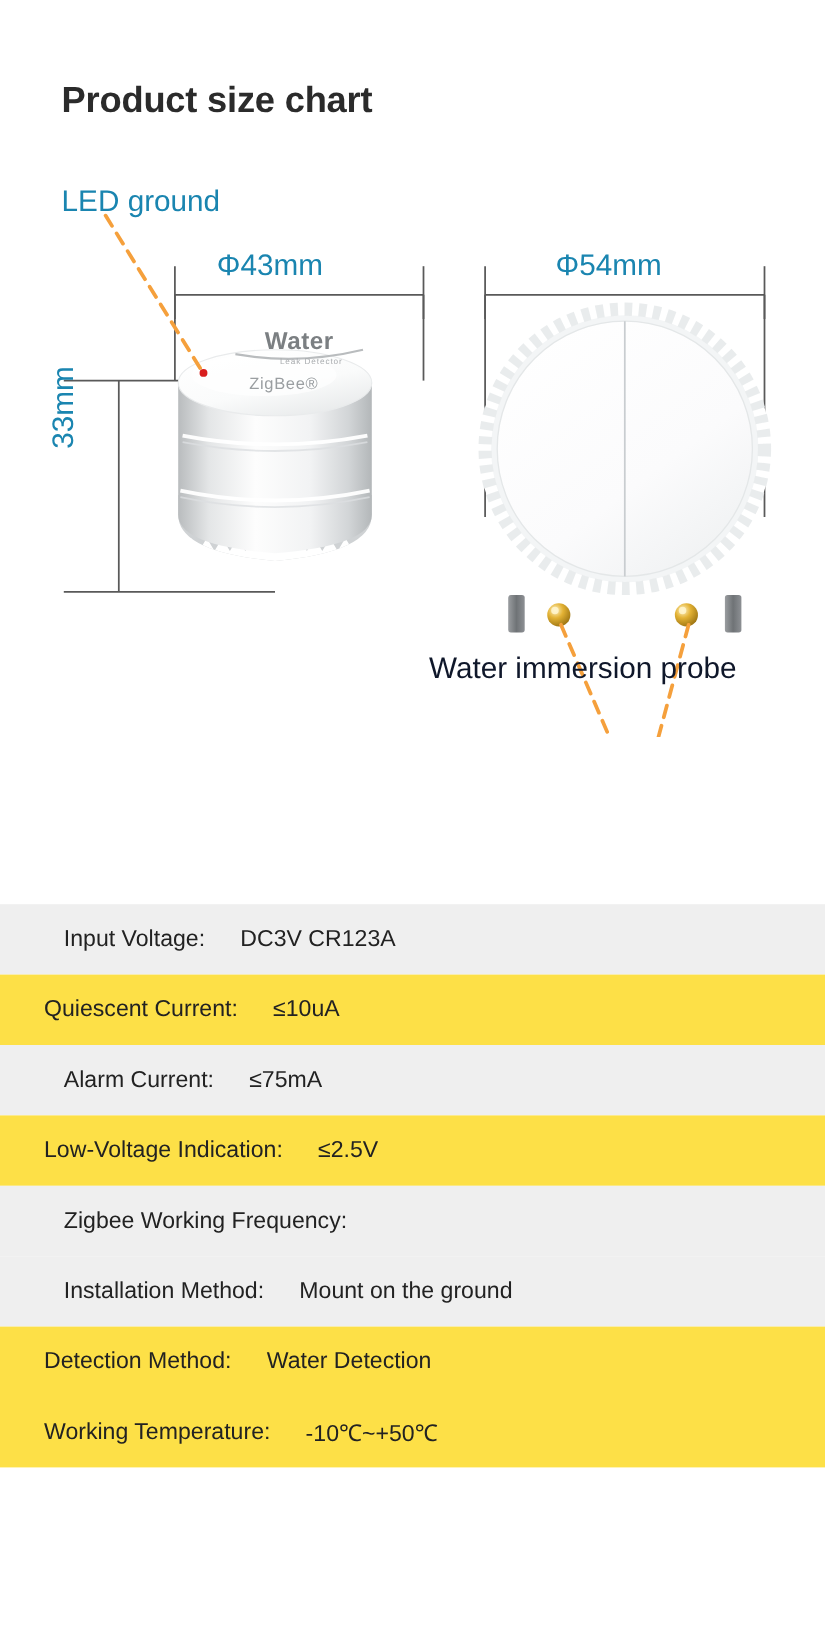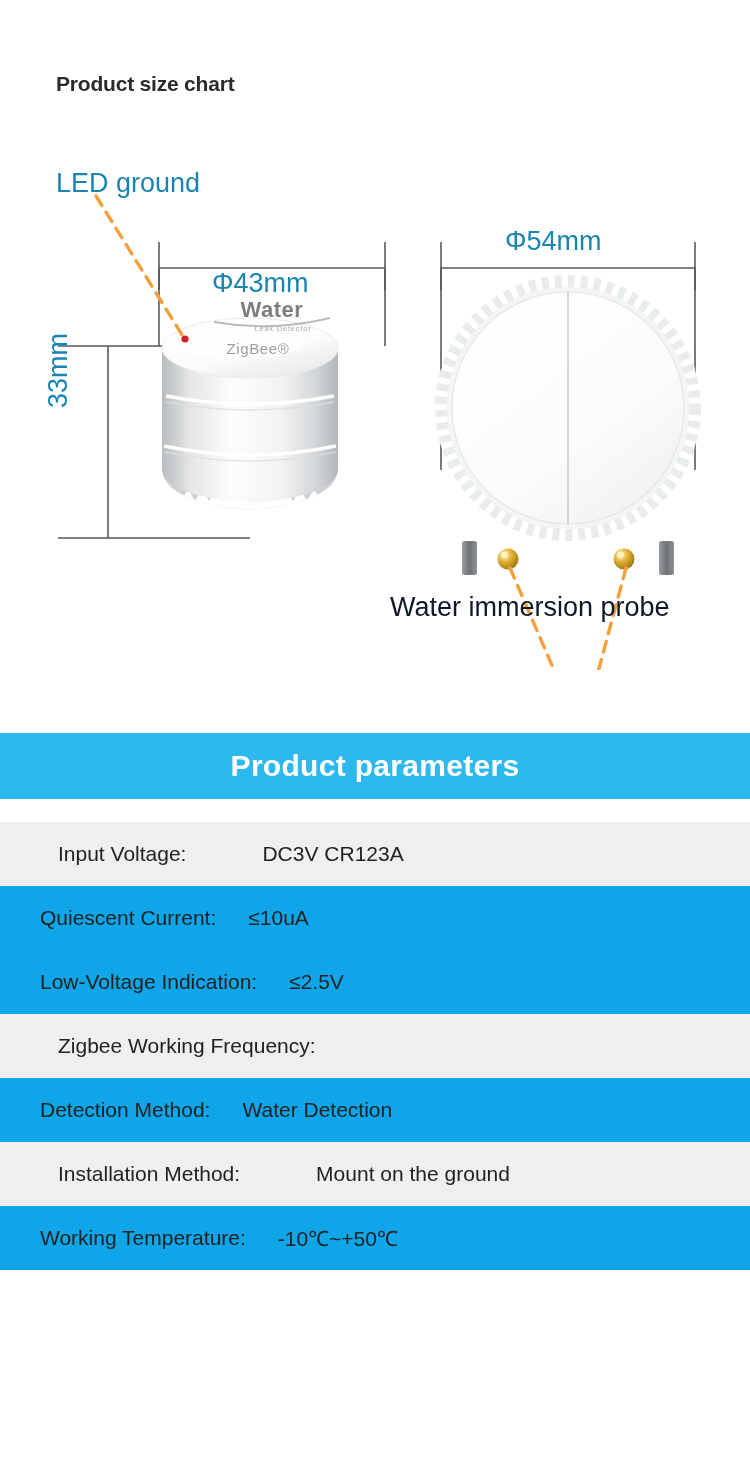--- a/index.html
+++ b/index.html
@@ -7,38 +7,38 @@
     width:750px;height:1481px;
     background:#ffffff;
     font-family:"Liberation Sans", sans-serif;
     overflow:hidden;position:relative;
   }
   .page{position:relative;width:750px;height:1481px;}
 
   
   .page-title{
     position:absolute;left:56px;top:72px;
-    font-size:21px;font-weight:bold;color:#2b2b2b;
+    font-size:33px;font-weight:bold;color:#2b2b2b;
     letter-spacing:-0.2px;
   }
 
   
   .size-chart{position:absolute;left:0;top:150px;width:750px;height:520px;}
   .callout-led{
     position:absolute;left:56px;top:18px;
     font-size:27px;color:#1a85b0;
   }
   .callout-probe{
     position:absolute;left:390px;top:442px;
     font-size:27px;color:#0f172a;
   }
   .dim-label{
     position:absolute;font-size:27px;color:#1a85b0;white-space:nowrap;
   }
-  .dim-43{left:212px;top:76px;margin-top:42px;}
+  .dim-43{left:197px;top:76px;}
   .dim-54{left:505px;top:76px;}
   .dim-33{
     left:-2px;top:205px;width:120px;text-align:center;
     transform:rotate(-90deg);transform-origin:center center;
   }
 
   .svgwrap{position:absolute;left:0;top:0;width:750px;height:520px;}
 
   
   .banner{
@@ -49,22 +49,22 @@
   .banner-text{
     color:#ffffff;font-size:30px;font-weight:bold;letter-spacing:0.3px;
   }
 
   
   .params{position:absolute;left:0;top:822px;width:750px;}
   .prow{
     height:64px;display:flex;align-items:center;
     padding-left:58px;box-sizing:border-box;
   }
-  .prow.odd{background:#efefef;gap:44px;}
-  .prow.even{background:#0ea5e9;padding-left:40px;}
+  .prow.odd{background:#efefef;}
+  .prow.even{background:#fde047;padding-left:40px;}
   .plabel{font-size:21px;color:#222222;white-space:nowrap;}
   .pvalue{font-size:21px;color:#222222;white-space:nowrap;margin-left:32px;}
 </style>
 </head>
 <body>
 
 <div class="page">
 
   <div class="page-title">Product size chart</div>
 
@@ -188,47 +188,48 @@
 
     <div class="dim-label dim-43">Φ43mm</div>
 
     <div class="dim-label dim-54">Φ54mm</div>
 
     <div class="dim-label dim-33">33mm</div>
 
     <div class="callout-probe">Water immersion probe</div>
   </div>
 
-  <div class="banner">
-    <span class="banner-text">Product parameters</span>
-  </div>
 
   <div class="params">
     <div class="prow odd">
       <span class="plabel">Input Voltage:</span>
       <span class="pvalue">DC3V CR123A</span>
     </div>
     <div class="prow even">
       <span class="plabel">Quiescent Current:</span>
       <span class="pvalue">≤10uA</span>
     </div>
+    <div class="prow odd">
+      <span class="plabel">Alarm Current:</span>
+      <span class="pvalue">≤75mA</span>
+    </div>
     <div class="prow even">
       <span class="plabel">Low-Voltage Indication:</span>
       <span class="pvalue">≤2.5V</span>
     </div>
     <div class="prow odd">
       <span class="plabel">Zigbee Working Frequency:</span>
     </div>
+    <div class="prow odd">
+      <span class="plabel">Installation Method:</span>
+      <span class="pvalue">Mount on the ground</span>
+    </div>
     <div class="prow even">
       <span class="plabel">Detection Method:</span>
       <span class="pvalue">Water Detection</span>
     </div>
-    <div class="prow odd">
-      <span class="plabel">Installation Method:</span>
-      <span class="pvalue">Mount on the ground</span>
-    </div>
     <div class="prow even">
       <span class="plabel">Working Temperature:</span>
       <span class="pvalue">-10℃~+50℃</span>
     </div>
   </div>
 
 </div>
 
 </body></html>

